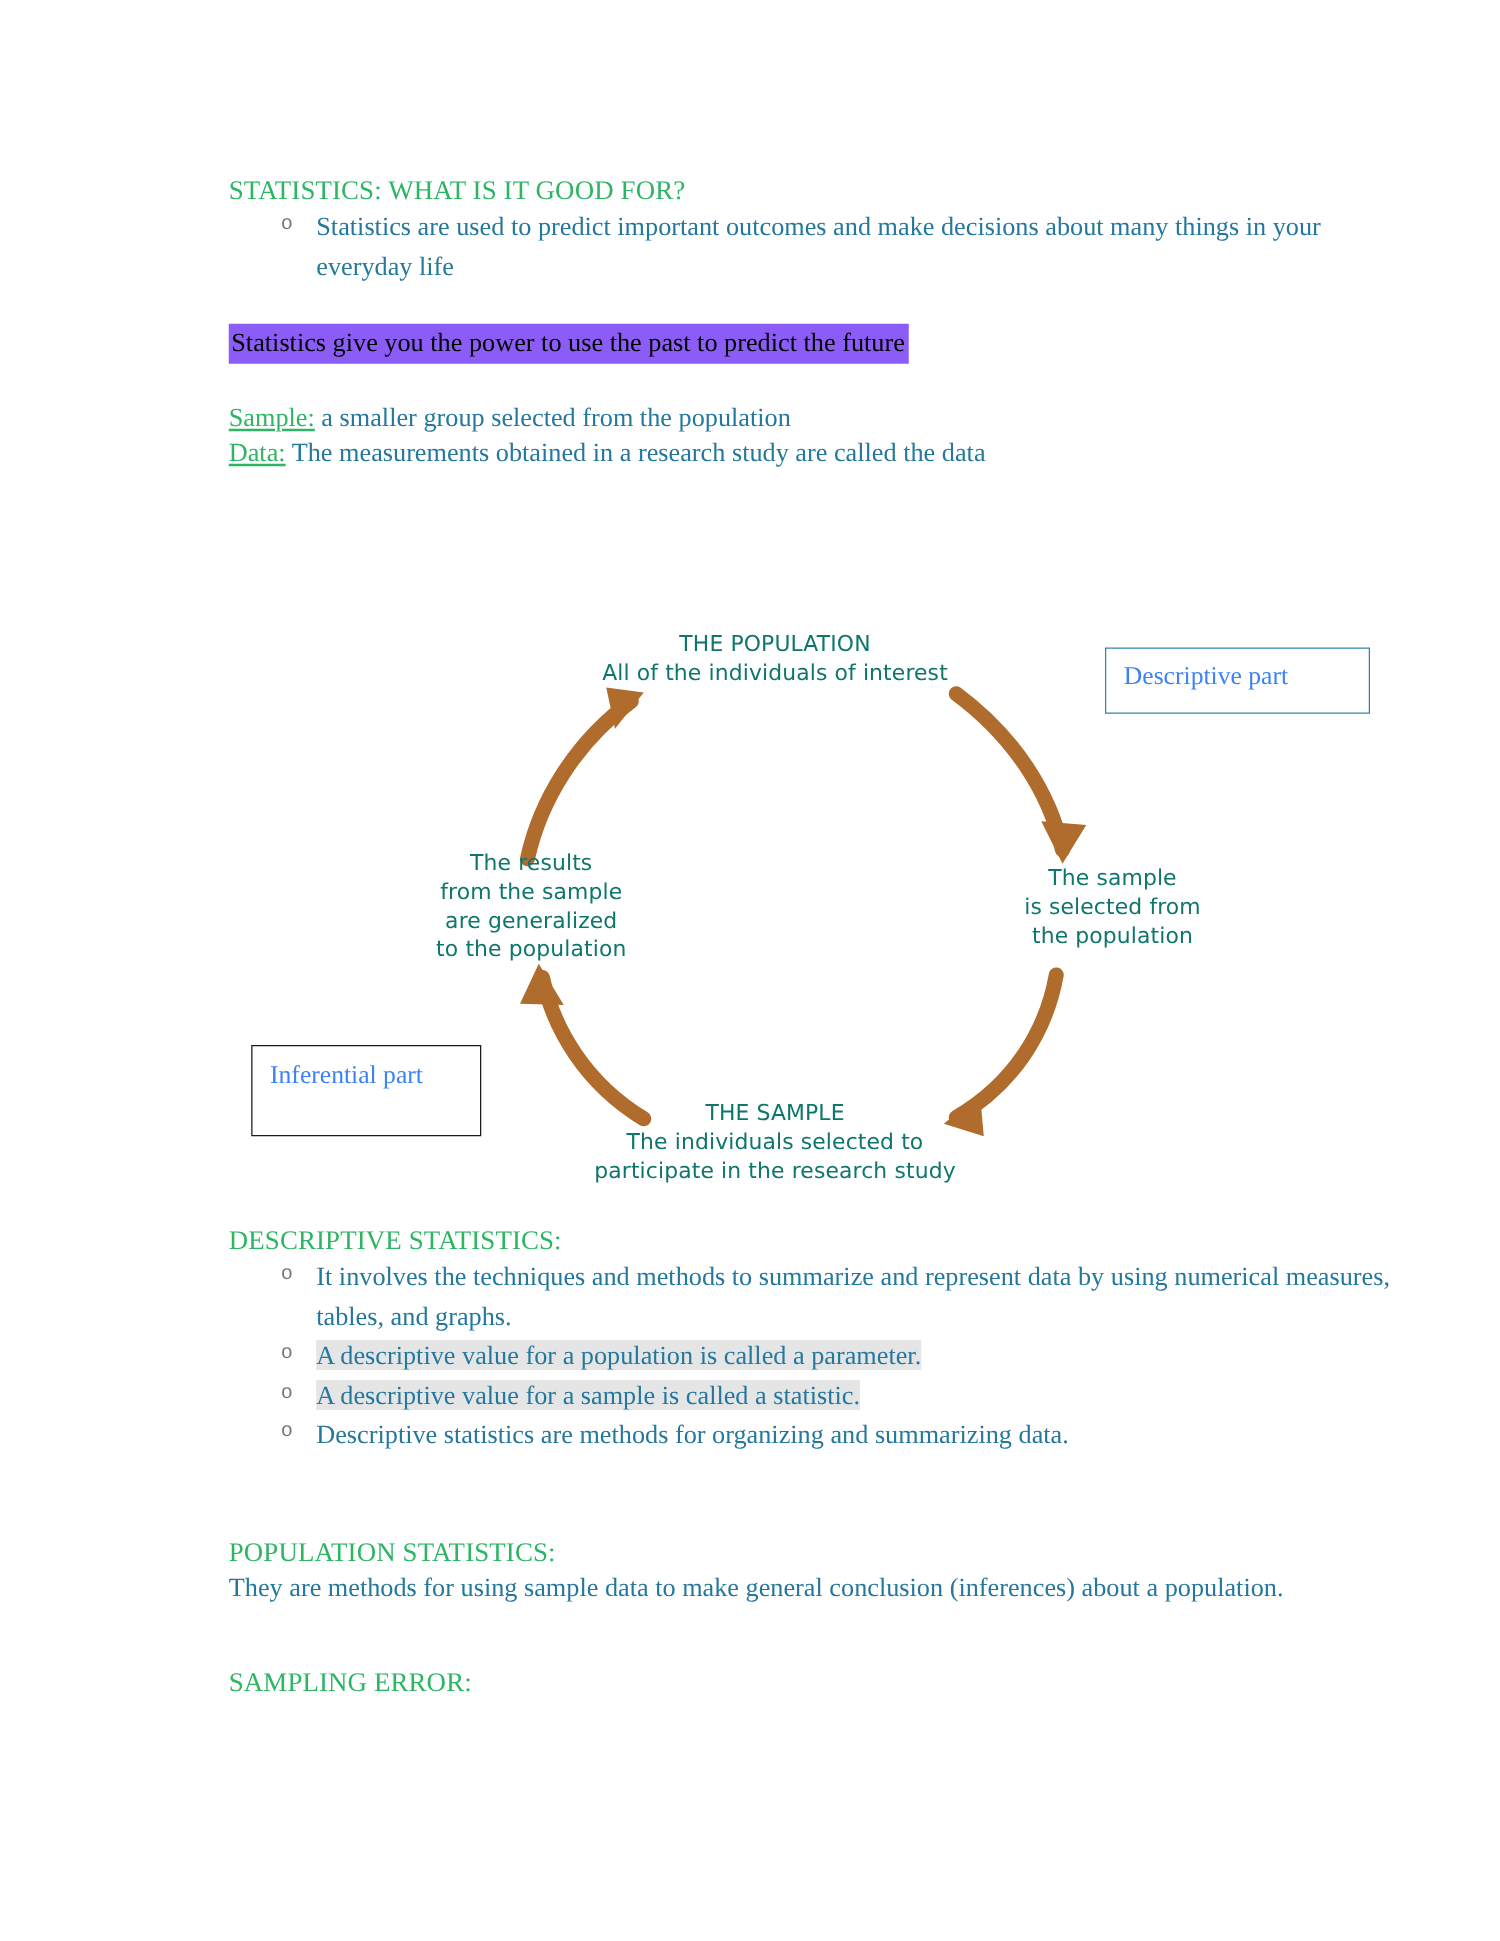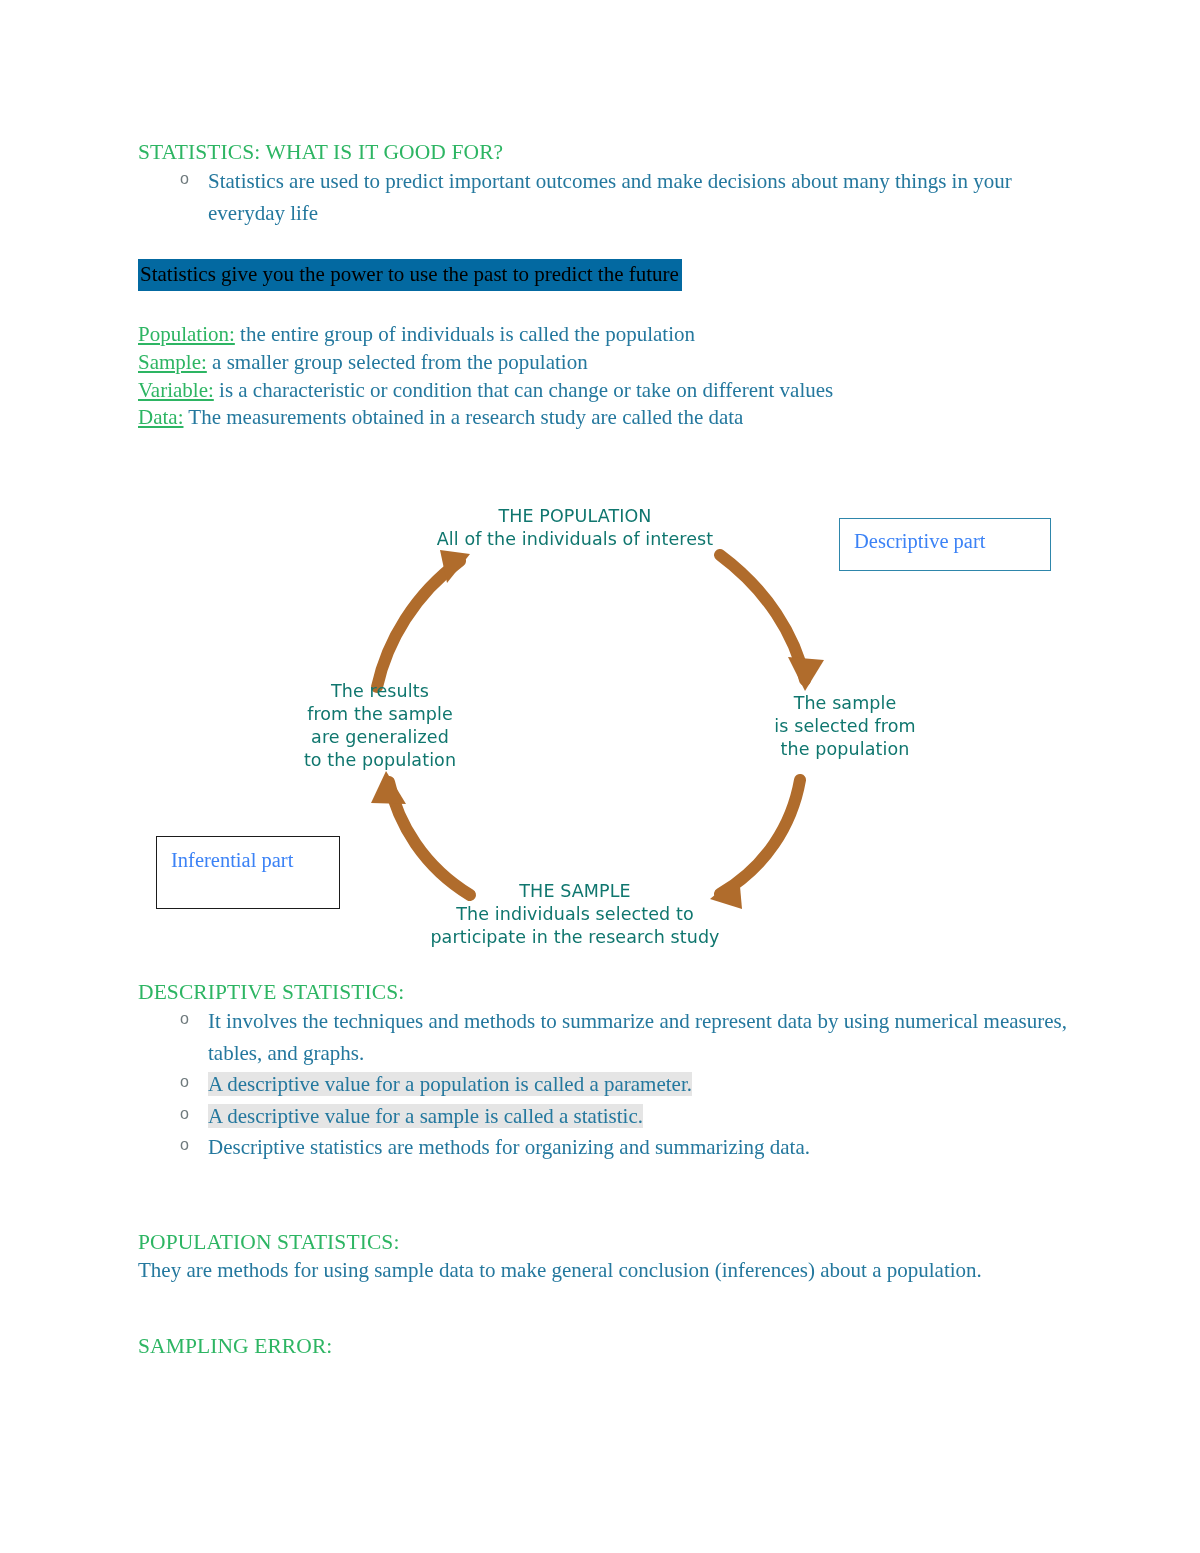--- a/index.html
+++ b/index.html
@@ -11,20 +11,21 @@
     width: 1200px;
     height: 1553px;
     position: relative;
     font-family: "Liberation Serif", "DejaVu Serif", serif;
     overflow: hidden;
   }
   .page {
     position: absolute;
     inset: 0;
     padding: 0;
+    margin-left: 45px;
   }
 
   
   .content {
     position: absolute;
     left: 138px;
     top: 138px;
     width: 930px;
   }
 
@@ -62,21 +63,21 @@
     background: #e5e5e5;
     color: #24789e;
     box-decoration-break: clone;
     -webkit-box-decoration-break: clone;
   }
   .spacer-md { height: 30px; }
   .spacer-lg { height: 46px; }
 
   .banner {
     display: inline-block;
-    background: #0369a1;
+    background: #8b5cf6;
     color: #000000;
     font-size: 21px;
     line-height: 1.35;
     padding: 1px 3px 2px 2px;
   }
 
   .deflist { margin: 0; }
   .defline {
     color: #24789e;
     font-size: 21px;
@@ -159,23 +160,21 @@
       <li>Statistics are used to predict important outcomes and make decisions about many things in your everyday life</li>
     </ul>
 
     <div class="spacer-md"></div>
 
     <div><span class="banner">Statistics give you the power to use the past to predict the future</span></div>
 
     <div class="spacer-md"></div>
 
     <div class="deflist">
-      <div class="defline"><span class="defterm">Population:</span><span> the entire group of individuals is called the population</span></div>
       <div class="defline"><span class="defterm">Sample:</span><span> a smaller group selected from the population</span></div>
-      <div class="defline"><span class="defterm">Variable:</span><span> is a characteristic or condition that can change or take on different values</span></div>
       <div class="defline"><span class="defterm">Data:</span><span> The measurements obtained in a research study are called the data</span></div>
     </div>
   </div>
 
   <div class="diagram">
 
     <svg width="930" height="470" viewBox="0 0 930 470">
 
       <g>
         <path d="M 580,60 C 627,95 655,140 665,185" fill="none" stroke="#b06c2c" stroke-width="12" stroke-linecap="round"></path>

